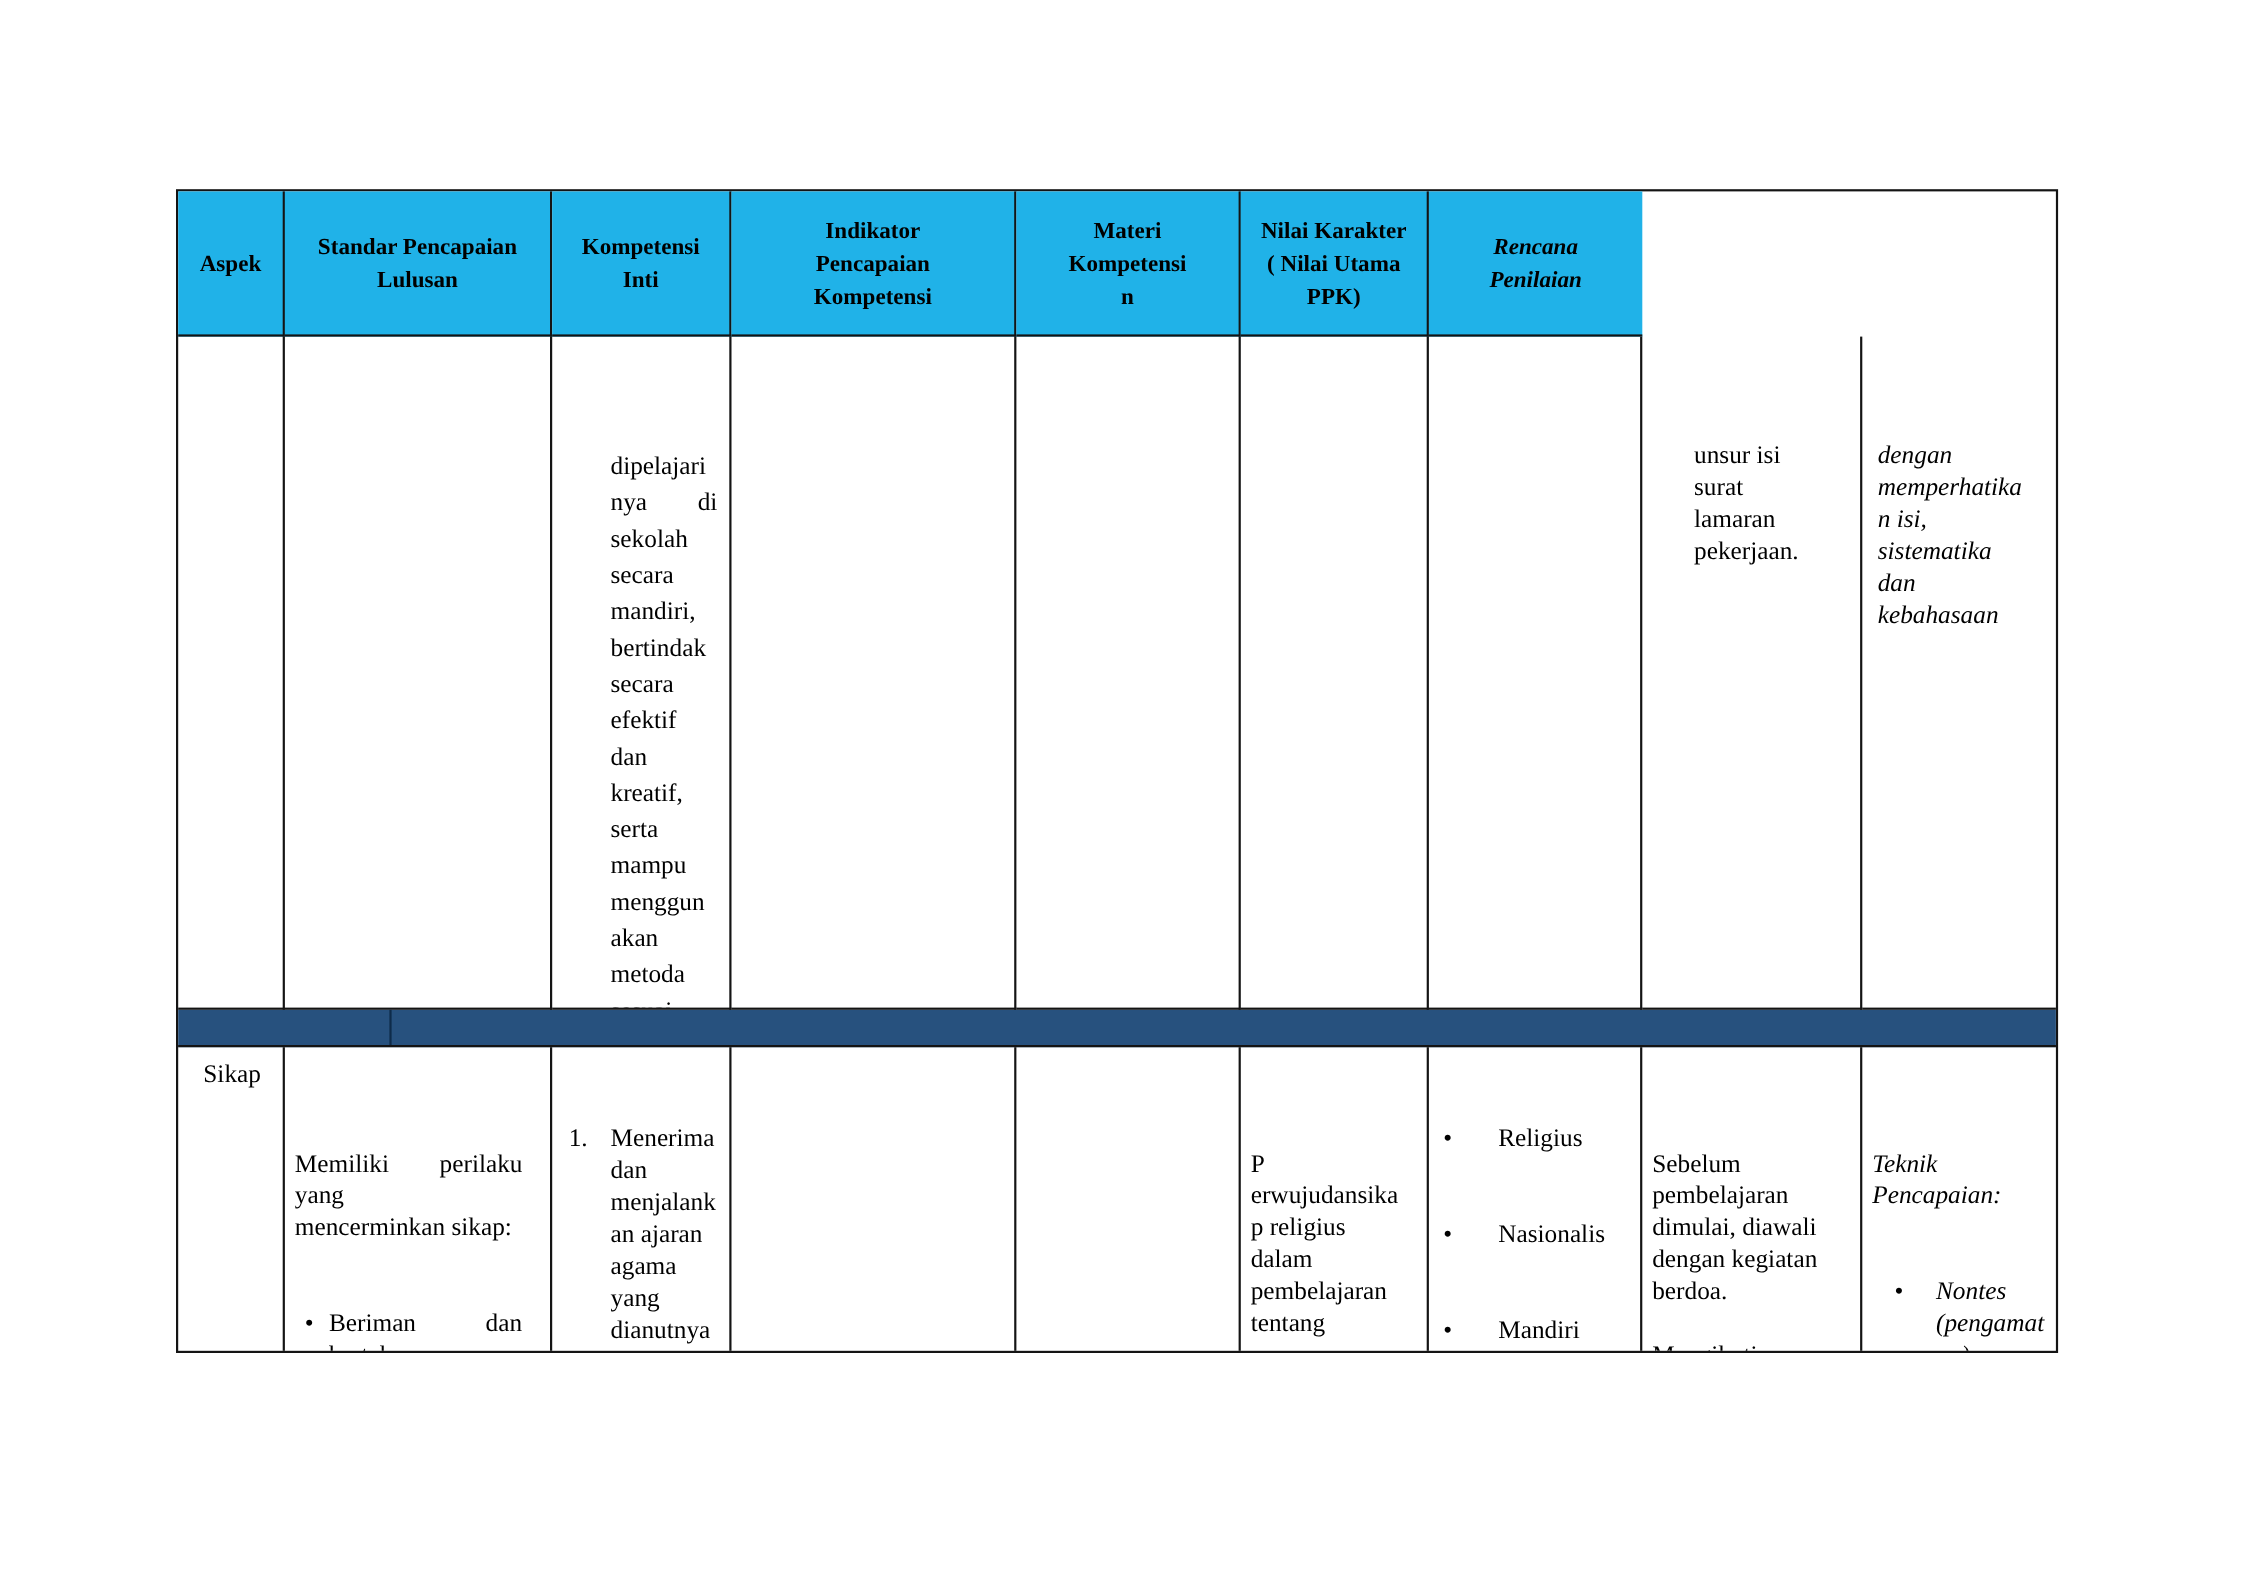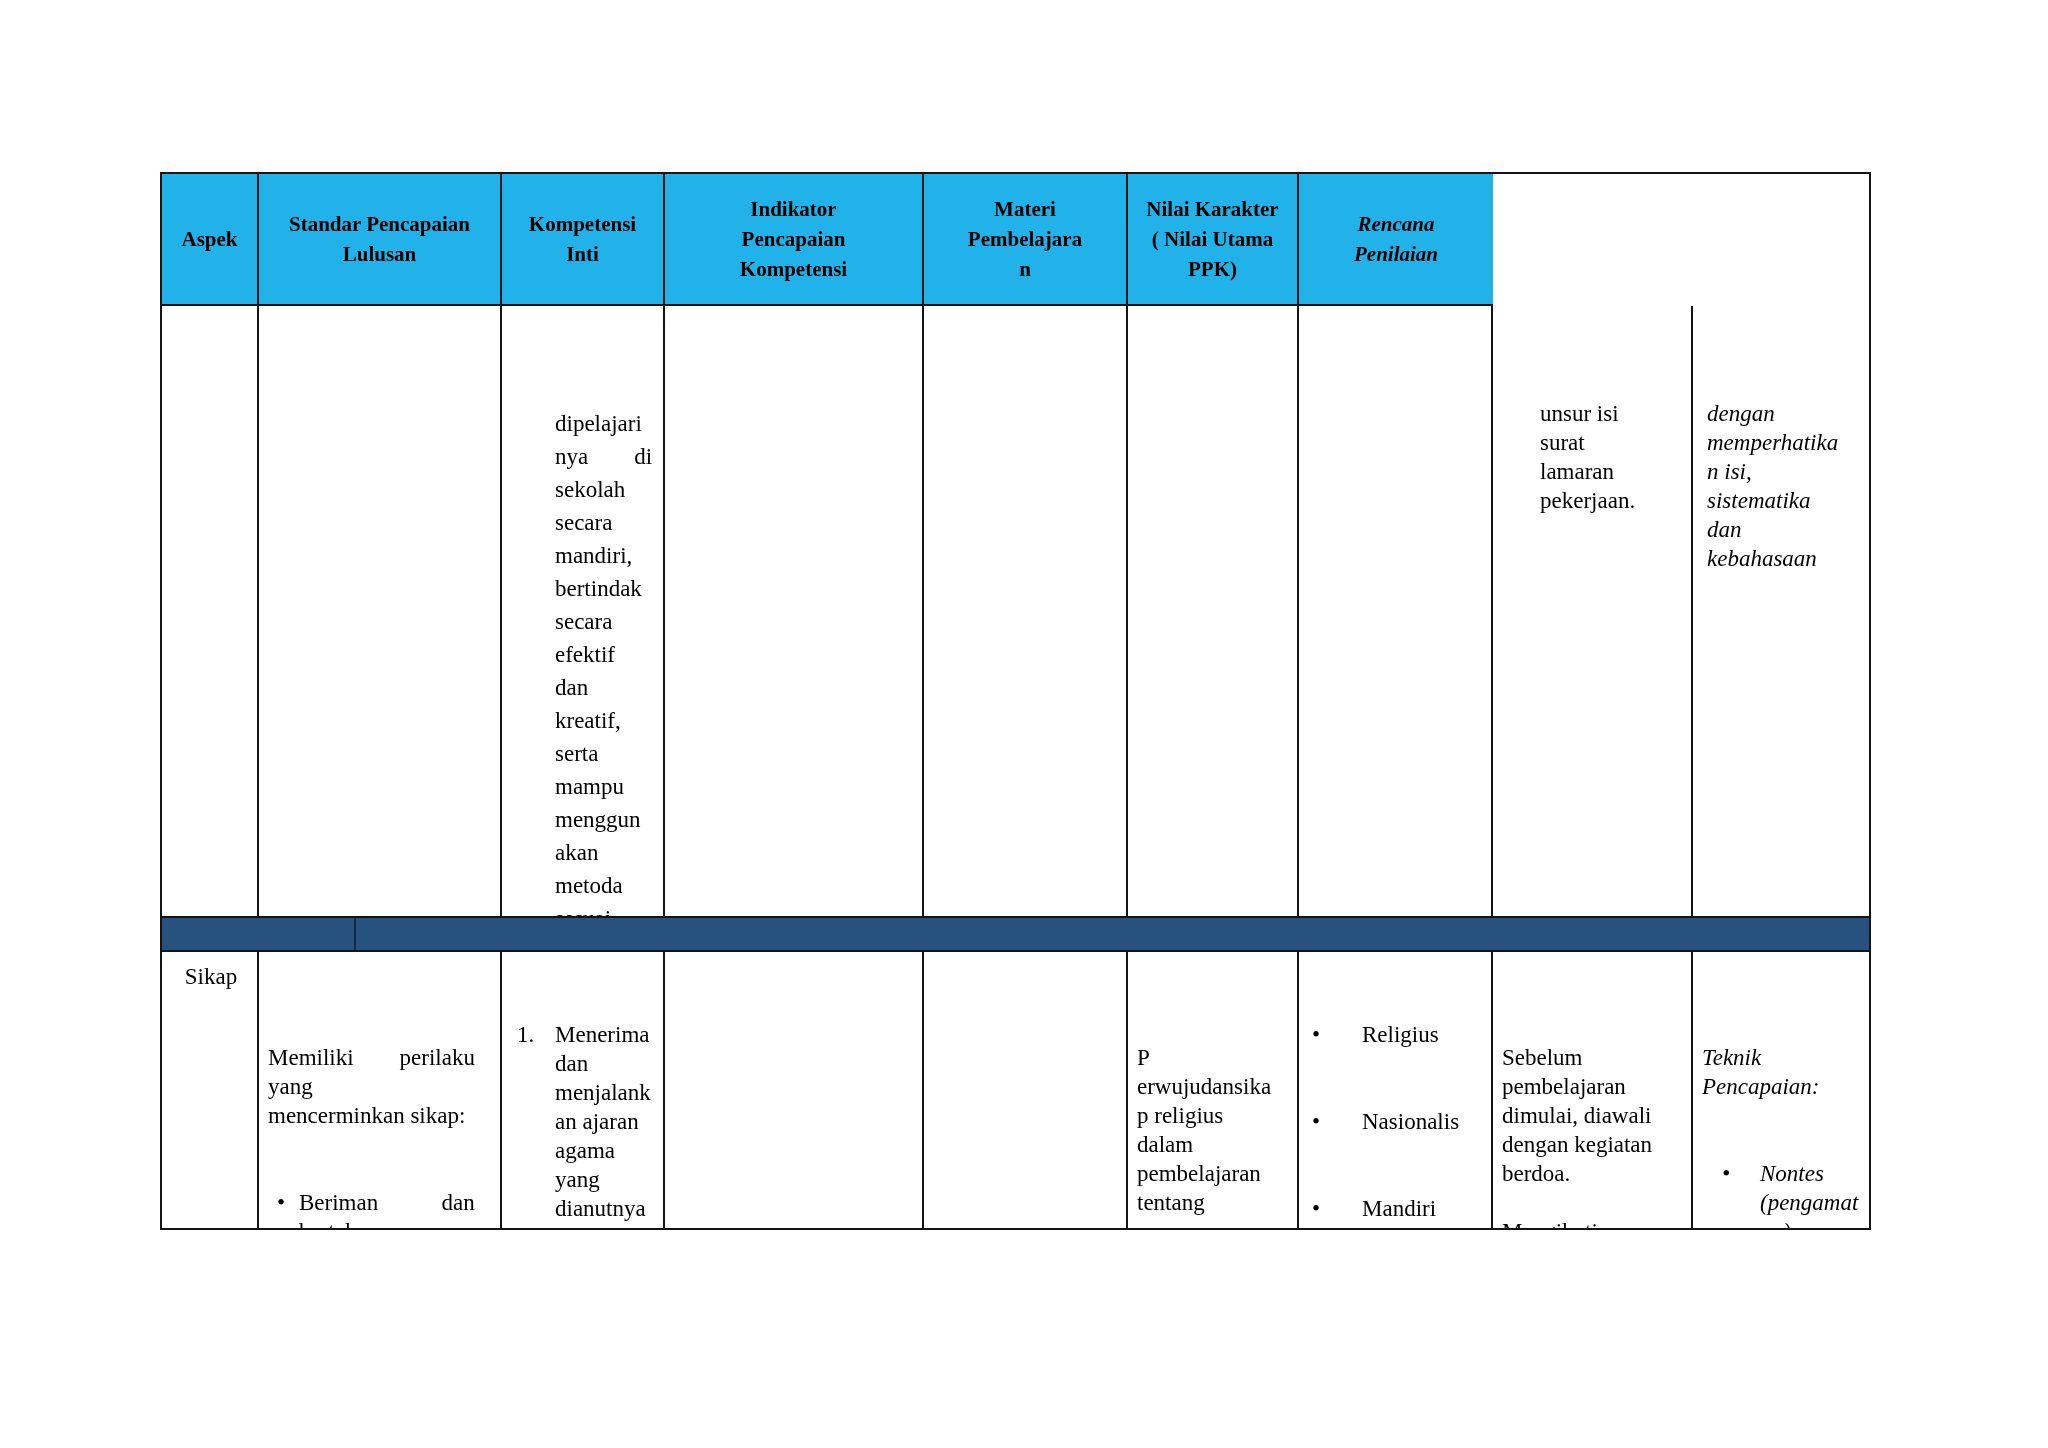--- a/index.html
+++ b/index.html
@@ -78,21 +78,21 @@
   <div class="grid-row header-row">
     <div class="cell hcell">Aspek</div>
     <div class="cell hcell">Standar Pencapaian
 Lulusan</div>
     <div class="cell hcell">Kompetensi
 Inti</div>
     <div class="cell hcell">Indikator
 Pencapaian
 Kompetensi</div>
     <div class="cell hcell">Materi
-Pembelajara
+Kompetensi
 n</div>
     <div class="cell hcell">Nilai Karakter
 ( Nilai Utama
 PPK)</div>
     <div class="cell hcell">Rencana
 Penilaian</div>
   </div>
 
   <div class="grid-row row1">
     <div class="cell bcell"></div>

